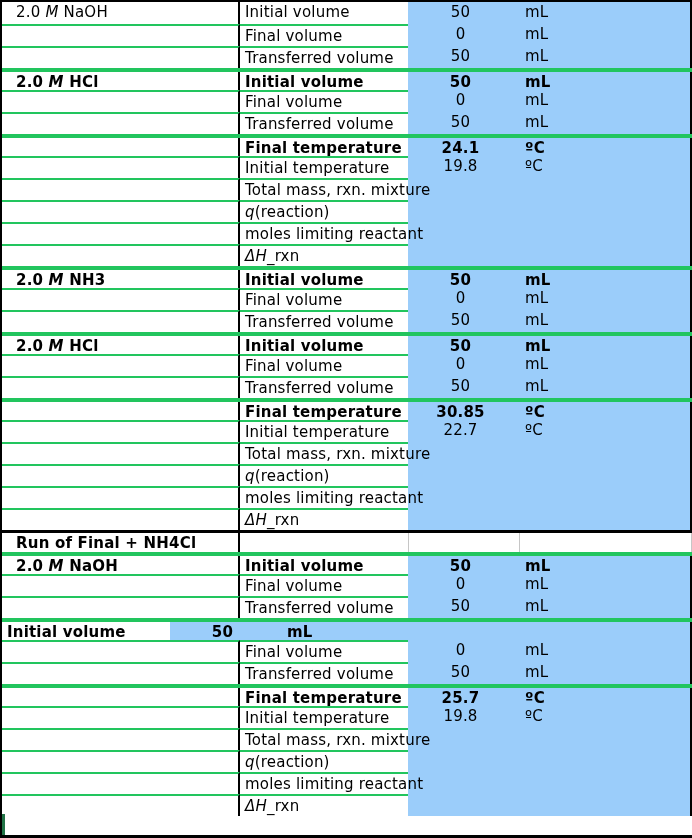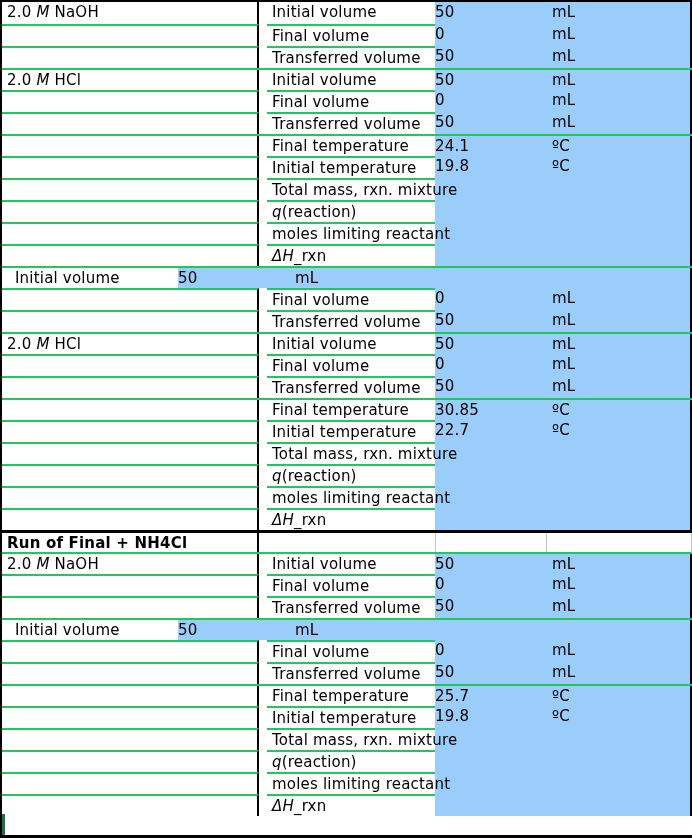--- a/index.html
+++ b/index.html
@@ -11,29 +11,29 @@
     border-left:2px solid #000;
     border-bottom:3px solid #000;
     background:#fff;
     overflow:hidden;
     font-family:"DejaVu Sans","Liberation Sans",sans-serif;
     font-size:15px;
     letter-spacing:0.2px;
     color:#000;
   }
   .row{display:flex;height:22px;box-sizing:border-box;align-items:stretch;}
-  .row.black2{border-top:2px solid #22c55e;}
+  .row.black2{border-top:4px solid #22c55e;font-weight:bold;}
   .row.black3{border-top:3px solid #000;}
   .row.gray > .c1,
   .row.gray > .c2{border-top:2px solid #22c55e;}
-  .c1{width:257px;box-sizing:border-box;border-right:2px solid #000;
-      padding-left:5px;white-space:nowrap;line-height:21px;overflow:hidden;}
+  .c1{width:238px;box-sizing:border-box;border-right:2px solid #000;
+      padding-left:14px;white-space:nowrap;line-height:21px;overflow:hidden;}
   .c2{width:168px;box-sizing:border-box;padding-left:5px;white-space:nowrap;
-      line-height:21px;position:relative;z-index:2;margin-left:8px;}
-  .c3{width:111px;box-sizing:border-box;text-align:left;padding-right:6px;line-height:21px;}
+      line-height:21px;position:relative;z-index:2;}
+  .c3{width:111px;box-sizing:border-box;text-align:center;padding-right:6px;line-height:21px;}
   .c4{flex:1;box-sizing:border-box;padding-left:6px;line-height:21px;white-space:nowrap;}
   .blue{background:#9BCDFA;}
   .c4.blue{border-right:2px solid #000;}
   .c3.hdr,.c4.hdr{background:#fff;border-left:1px solid #C6C6C6;}
   .c4.hdr{border-right:1px solid #C6C6C6;}
   .bold{font-weight:bold;}
   .it{font-style:italic;}
   .sel{position:absolute;left:0;bottom:0;width:3px;height:21px;background:#217346;z-index:6;}
 </style>
 </head>
@@ -107,20 +107,21 @@
       <div class="c3 blue"></div>
       <div class="c4 blue"></div>
     </div>
     <div class="row gray">
       <div class="c1"></div>
       <div class="c2"><span class="it">ΔH</span><span>_rxn</span></div>
       <div class="c3 blue"></div>
       <div class="c4 blue"></div>
     </div>
     <div class="row black2">
+      <div class="c1"><span>2.0 </span><span class="it">M</span><span> NH3</span></div>
       <div class="c2"><span>Initial volume</span></div>
       <div class="c3 blue">50</div>
       <div class="c4 blue">mL</div>
     </div>
     <div class="row gray">
       <div class="c1"></div>
       <div class="c2"><span>Final volume</span></div>
       <div class="c3 blue">0</div>
       <div class="c4 blue">mL</div>
     </div>

